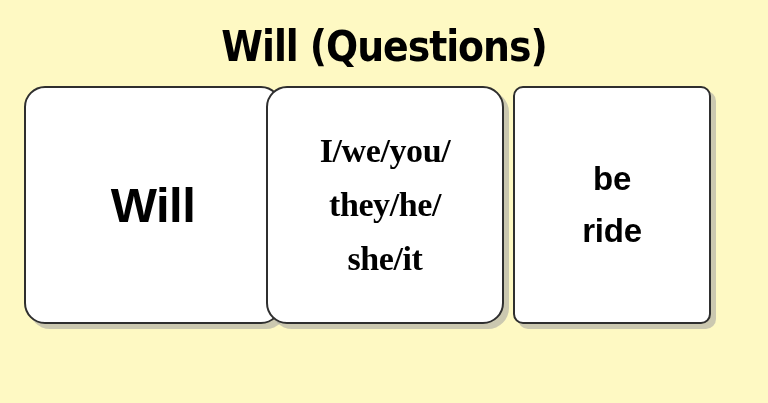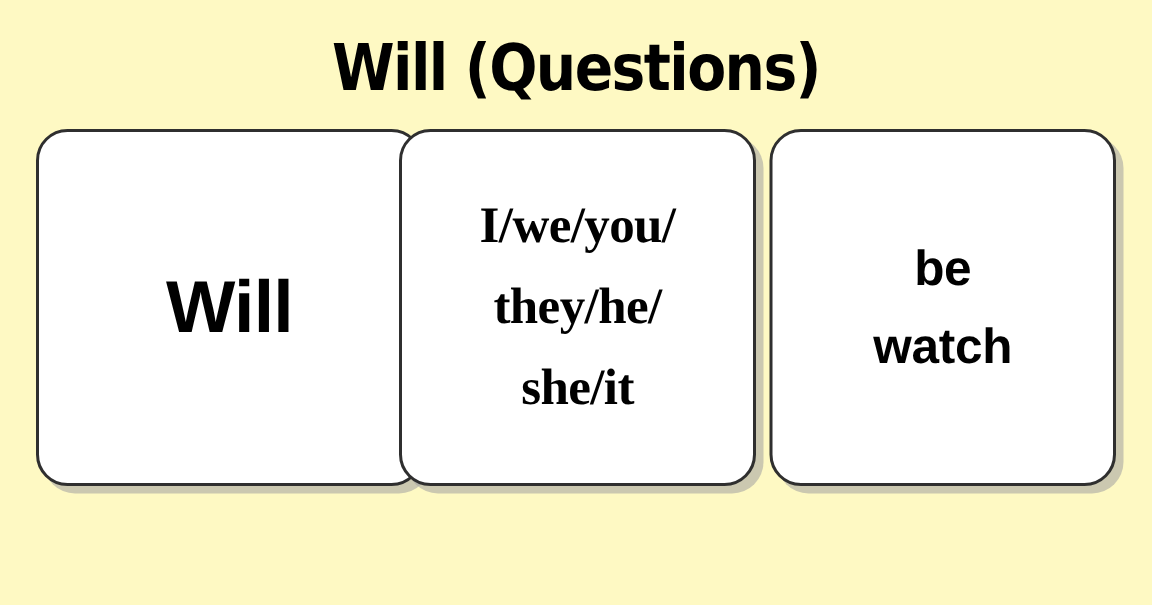--- a/index.html
+++ b/index.html
@@ -52,21 +52,21 @@
     border-radius: 21px;
     box-shadow: 5px 5px 0 0 rgba(160,160,160,0.55);
     display: flex;
     align-items: center;
     justify-content: center;
     text-align: center;
     overflow: hidden;
   }
   .card-1 { left: 0px;   width: 258px; text-align: center; }
   .card-2 { left: 242px; width: 238px; }
-  .card-3 { left: 489px; width: 231px; }
+  .card-3 { left: 489px; width: 198px; border-radius: 10px; }
 
   .card-text {
     color: #000000;
     font-weight: bold;
     padding: 0 6px;
   }
   .card-1 .card-text {
     font-size: 49px;
     line-height: 56px;
     letter-spacing: -0.5px;
@@ -106,18 +106,18 @@
       <div class="card-text">
         <span class="card-line">I/we/you/</span>
         <span class="card-line">they/he/</span>
         <span class="card-line">she/it</span>
       </div>
     </div>
 
     <div class="card card-3">
       <div class="card-text">
         <span class="card-line">be</span>
-        <span class="card-line">watch</span>
+        <span class="card-line">ride</span>
       </div>
     </div>
 
   </div>
 </div>
 
 </body></html>

